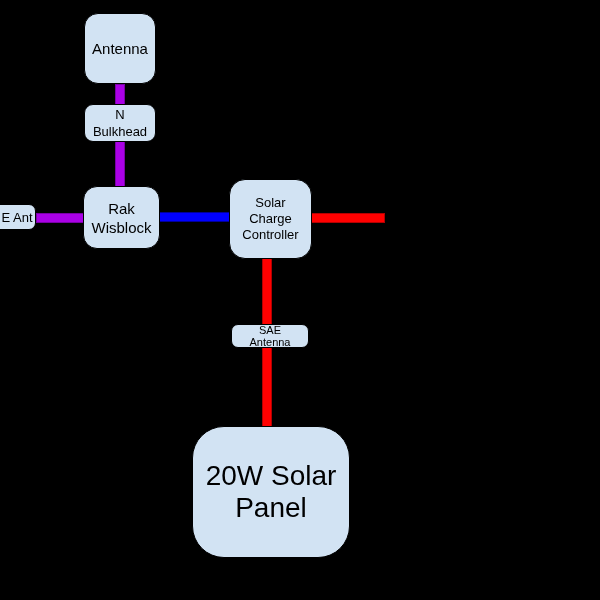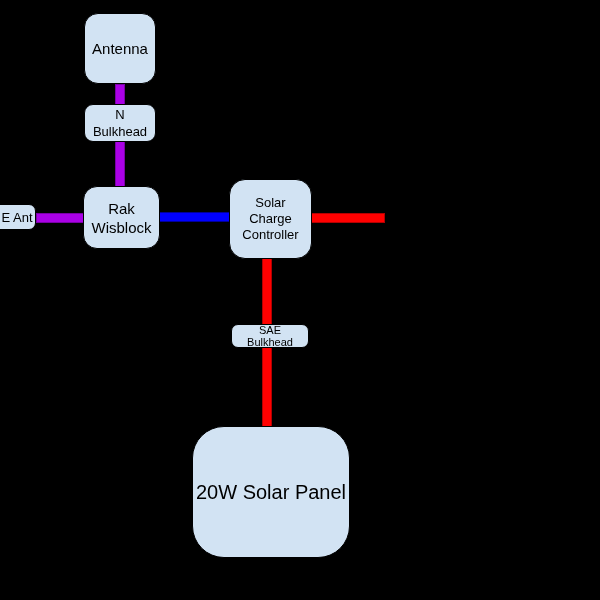--- a/index.html
+++ b/index.html
@@ -68,21 +68,21 @@
   #node-12v-sla {
     left: 384px; top: 178px; width: 76px; height: 78px;
     border-radius: 14px; font-size: 15px;
   }
   #node-sae-bulkhead {
     left: 231px; top: 324px; width: 78px; height: 24px;
     border-radius: 7px; font-size: 11px; line-height: 12px;
   }
   #node-20w-solar-panel {
     left: 192px; top: 426px; width: 158px; height: 132px;
-    border-radius: 32px; font-size: 20px;
+    border-radius: 32px; font-size: 28px;
   }
 </style>
 </head>
 <body>
 
 <div class="canvas">
 
   <div class="wire purple" id="wire-antenna-nbulkhead"></div>
   <div class="wire purple" id="wire-nbulkhead-rak"></div>
   <div class="wire purple" id="wire-eant-rak"></div>
@@ -99,17 +99,17 @@
 
   <div class="node" id="node-solar-charge-controller">Solar
 Charge
 Controller</div>
 
   <div class="node" id="node-rak-wisblock">Rak
 Wisblock</div>
 
 
   <div class="node" id="node-sae-bulkhead">SAE
-Bulkhead</div>
+Antenna</div>
 
   <div class="node" id="node-20w-solar-panel">20W Solar Panel</div>
 
 </div>
 
 </body></html>

